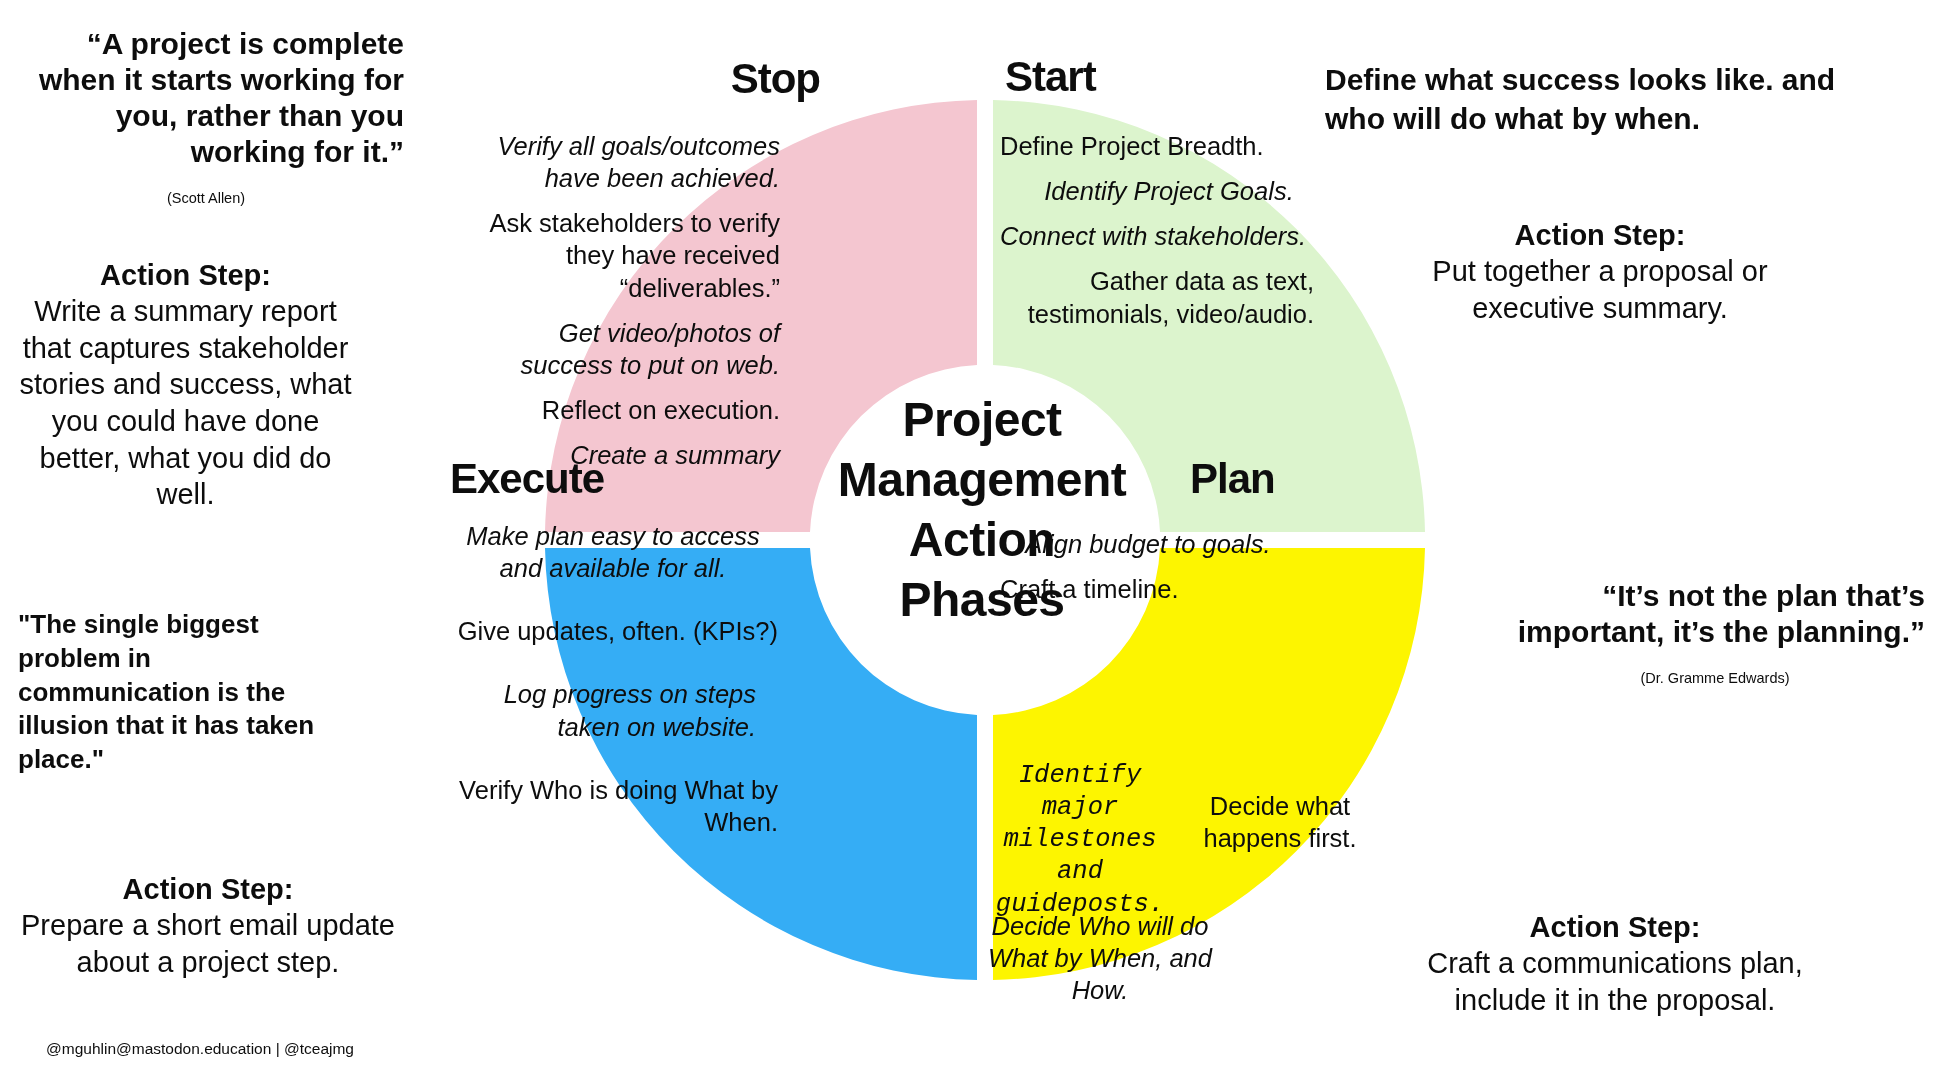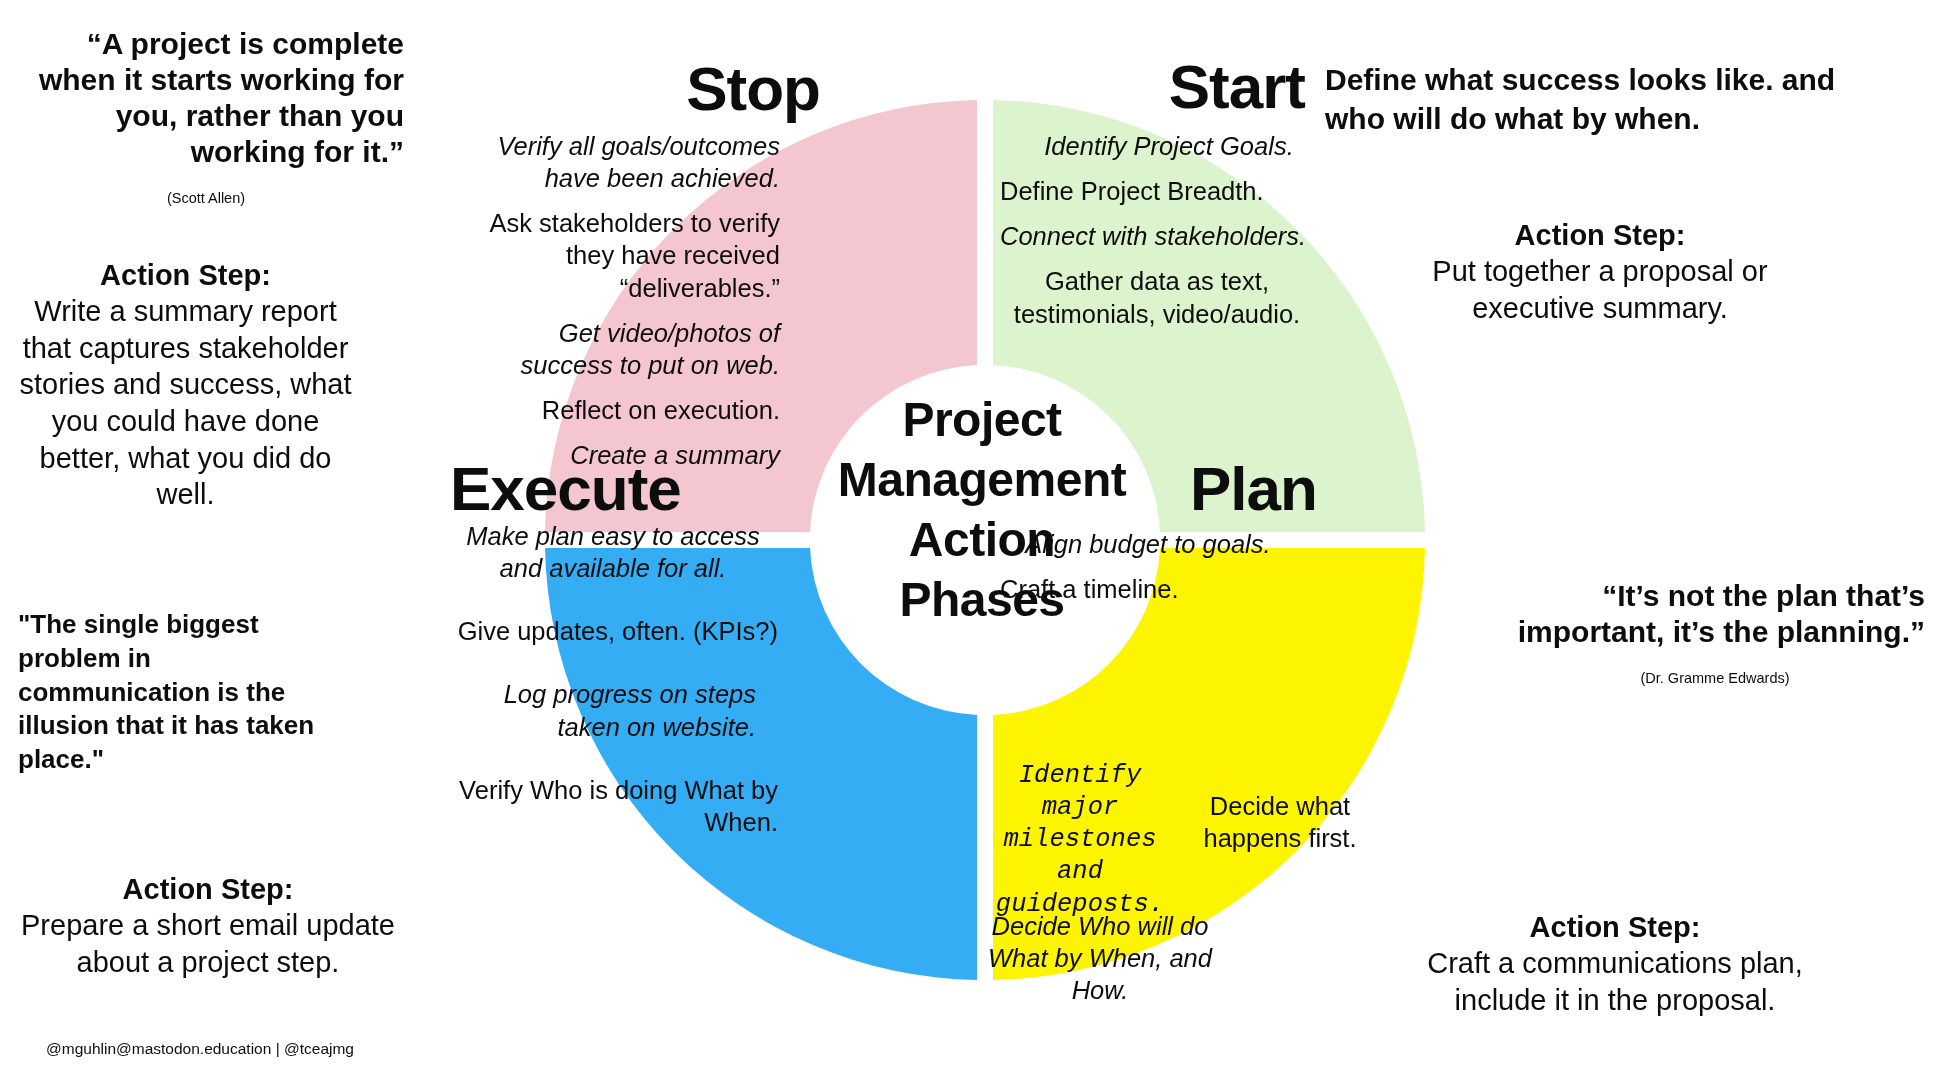--- a/index.html
+++ b/index.html
@@ -37,26 +37,26 @@
     font-size: 48px;
     line-height: 1.25;
     letter-spacing: -0.5px;
     pointer-events: none;
   }
 
   
   .q-heading {
     position: absolute;
     font-weight: bold;
-    font-size: 62px;
+    font-size: 42px;
     line-height: 1;
     letter-spacing: -1px;
   }
   #heading-stop    { left: 560px;  top: 58px;  width: 260px; text-align: right; }
-  #heading-start   { left: 1005px; top: 56px;  width: 300px; text-align: right; }
+  #heading-start   { left: 1005px; top: 56px;  width: 300px; text-align: left; }
   #heading-execute { left: 450px;  top: 458px; width: 320px; text-align: left; }
   #heading-plan    { left: 1190px; top: 458px; width: 280px; text-align: left; }
 
   
   .q-list {
     position: absolute;
     font-size: 25.5px;
     line-height: 1.26;
   }
   .q-list .line { margin-bottom: 13px; }
@@ -65,21 +65,21 @@
   #list-stop  { left: 470px;  top: 130px; width: 310px; text-align: right; }
   #list-start { left: 1000px; top: 130px; width: 320px; }
   #list-execute { left: 448px; top: 520px; width: 330px; }
   #list-plan  { left: 990px;  top: 528px; width: 330px; }
 
   
   #list-start .line { text-align: center; }
   #list-start .l0 { text-align: center; padding-left: 18px; }
   #list-start .l1 { text-align: left; }
   #list-start .l2 { text-align: left; }
-  #list-start .l3 { text-align: center; padding-right: 6px; }
+  #list-start .l3 { text-align: right; padding-right: 6px; }
   #list-start .l4 { text-align: right; padding-right: 20px; }
 
   
   #list-stop .line { text-align: right; }
   #list-stop .l2 { padding-left: 0; }
 
   
   #list-execute .l0 { text-align: center; }
   #list-execute .l1 { text-align: right; }
   #list-execute .l2 { text-align: right; padding-right: 22px; }
@@ -178,22 +178,22 @@
 
 <div class="q-list" id="list-stop">
   <div class="line italic l0">Verify all goals/outcomes have been achieved.</div>
   <div class="line l1">Ask stakeholders to verify they have received “deliverables.”</div>
   <div class="line italic l2">Get video/photos of success to put on web.</div>
   <div class="line l3">Reflect on execution.</div>
   <div class="line italic l4">Create a summary</div>
 </div>
 
 <div class="q-list" id="list-start">
+  <div class="line l1">Define Project Breadth.</div>
   <div class="line italic l0">Identify Project Goals.</div>
-  <div class="line l1">Define Project Breadth.</div>
   <div class="line italic l2">Connect with stakeholders.</div>
   <div class="line l3">Gather data as text, testimonials, video/audio.</div>
 </div>
 
 <div class="q-list" id="list-execute">
   <div class="line italic l0">Make plan easy to access and available for all.</div>
   <div class="gap"></div>
   <div class="line l1">Give updates, often. (KPIs?)</div>
   <div class="gap"></div>
   <div class="line italic l2">Log progress on steps taken on website.</div>

